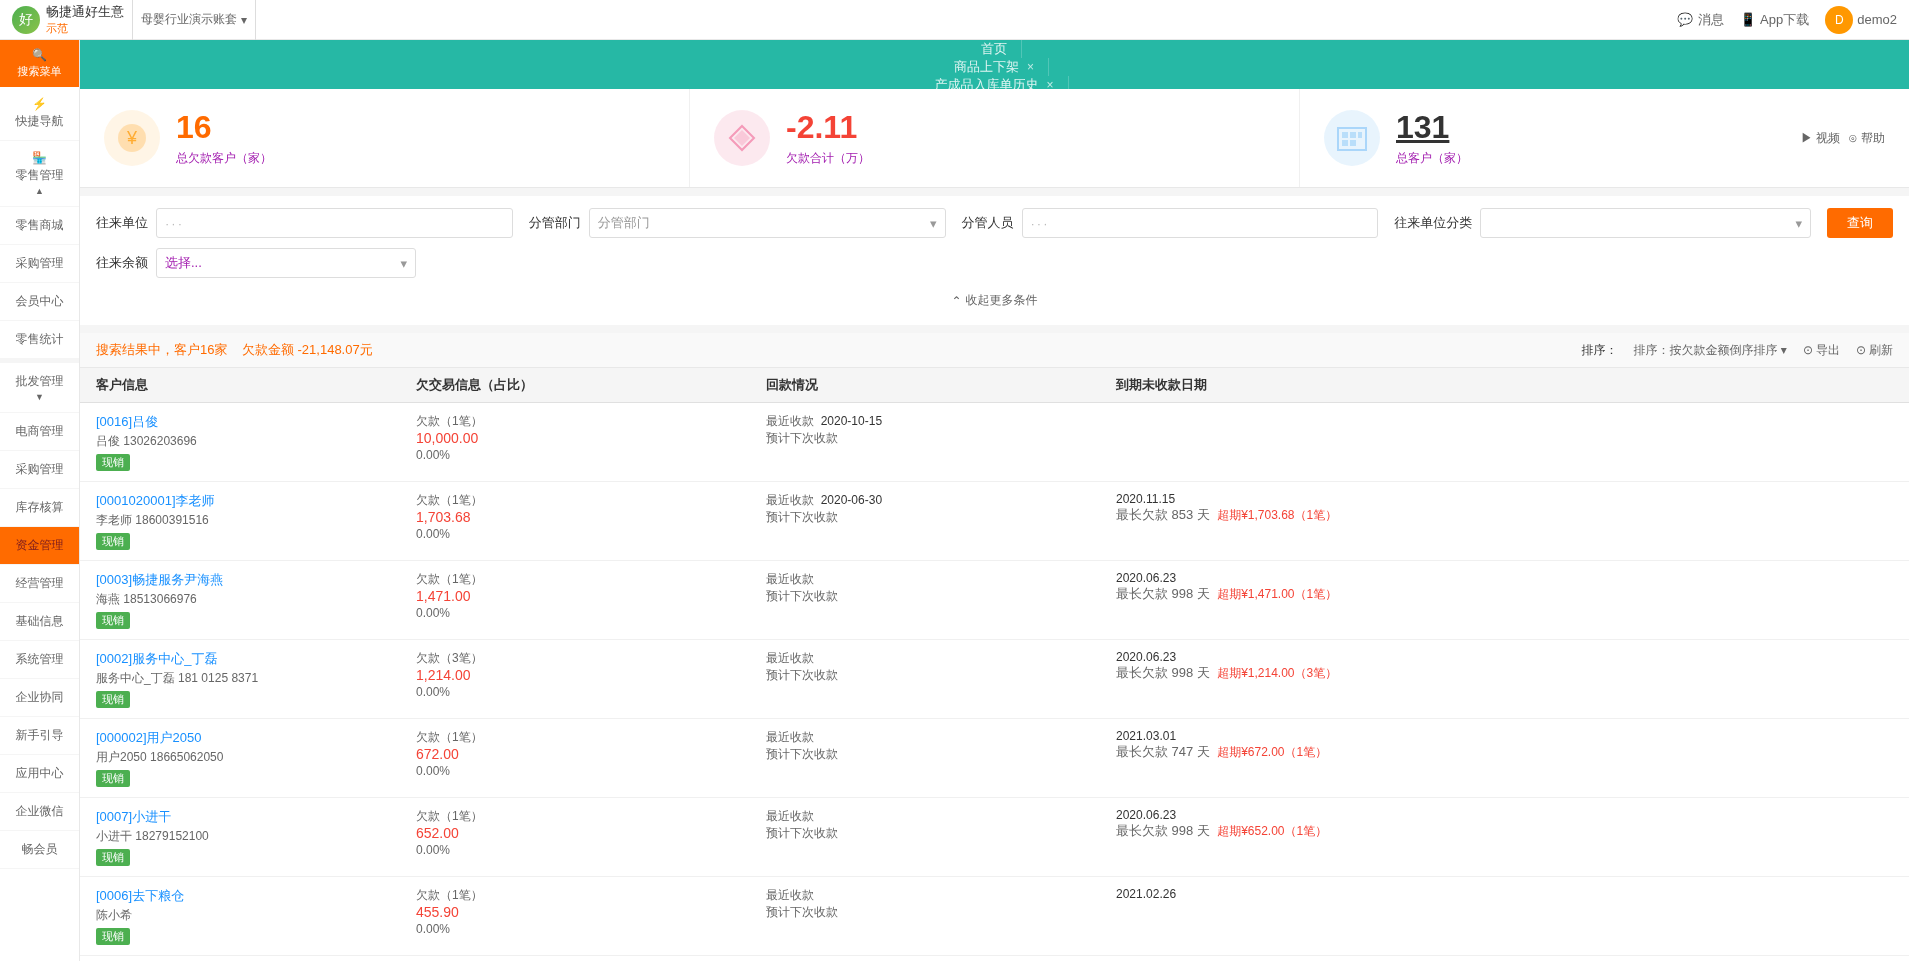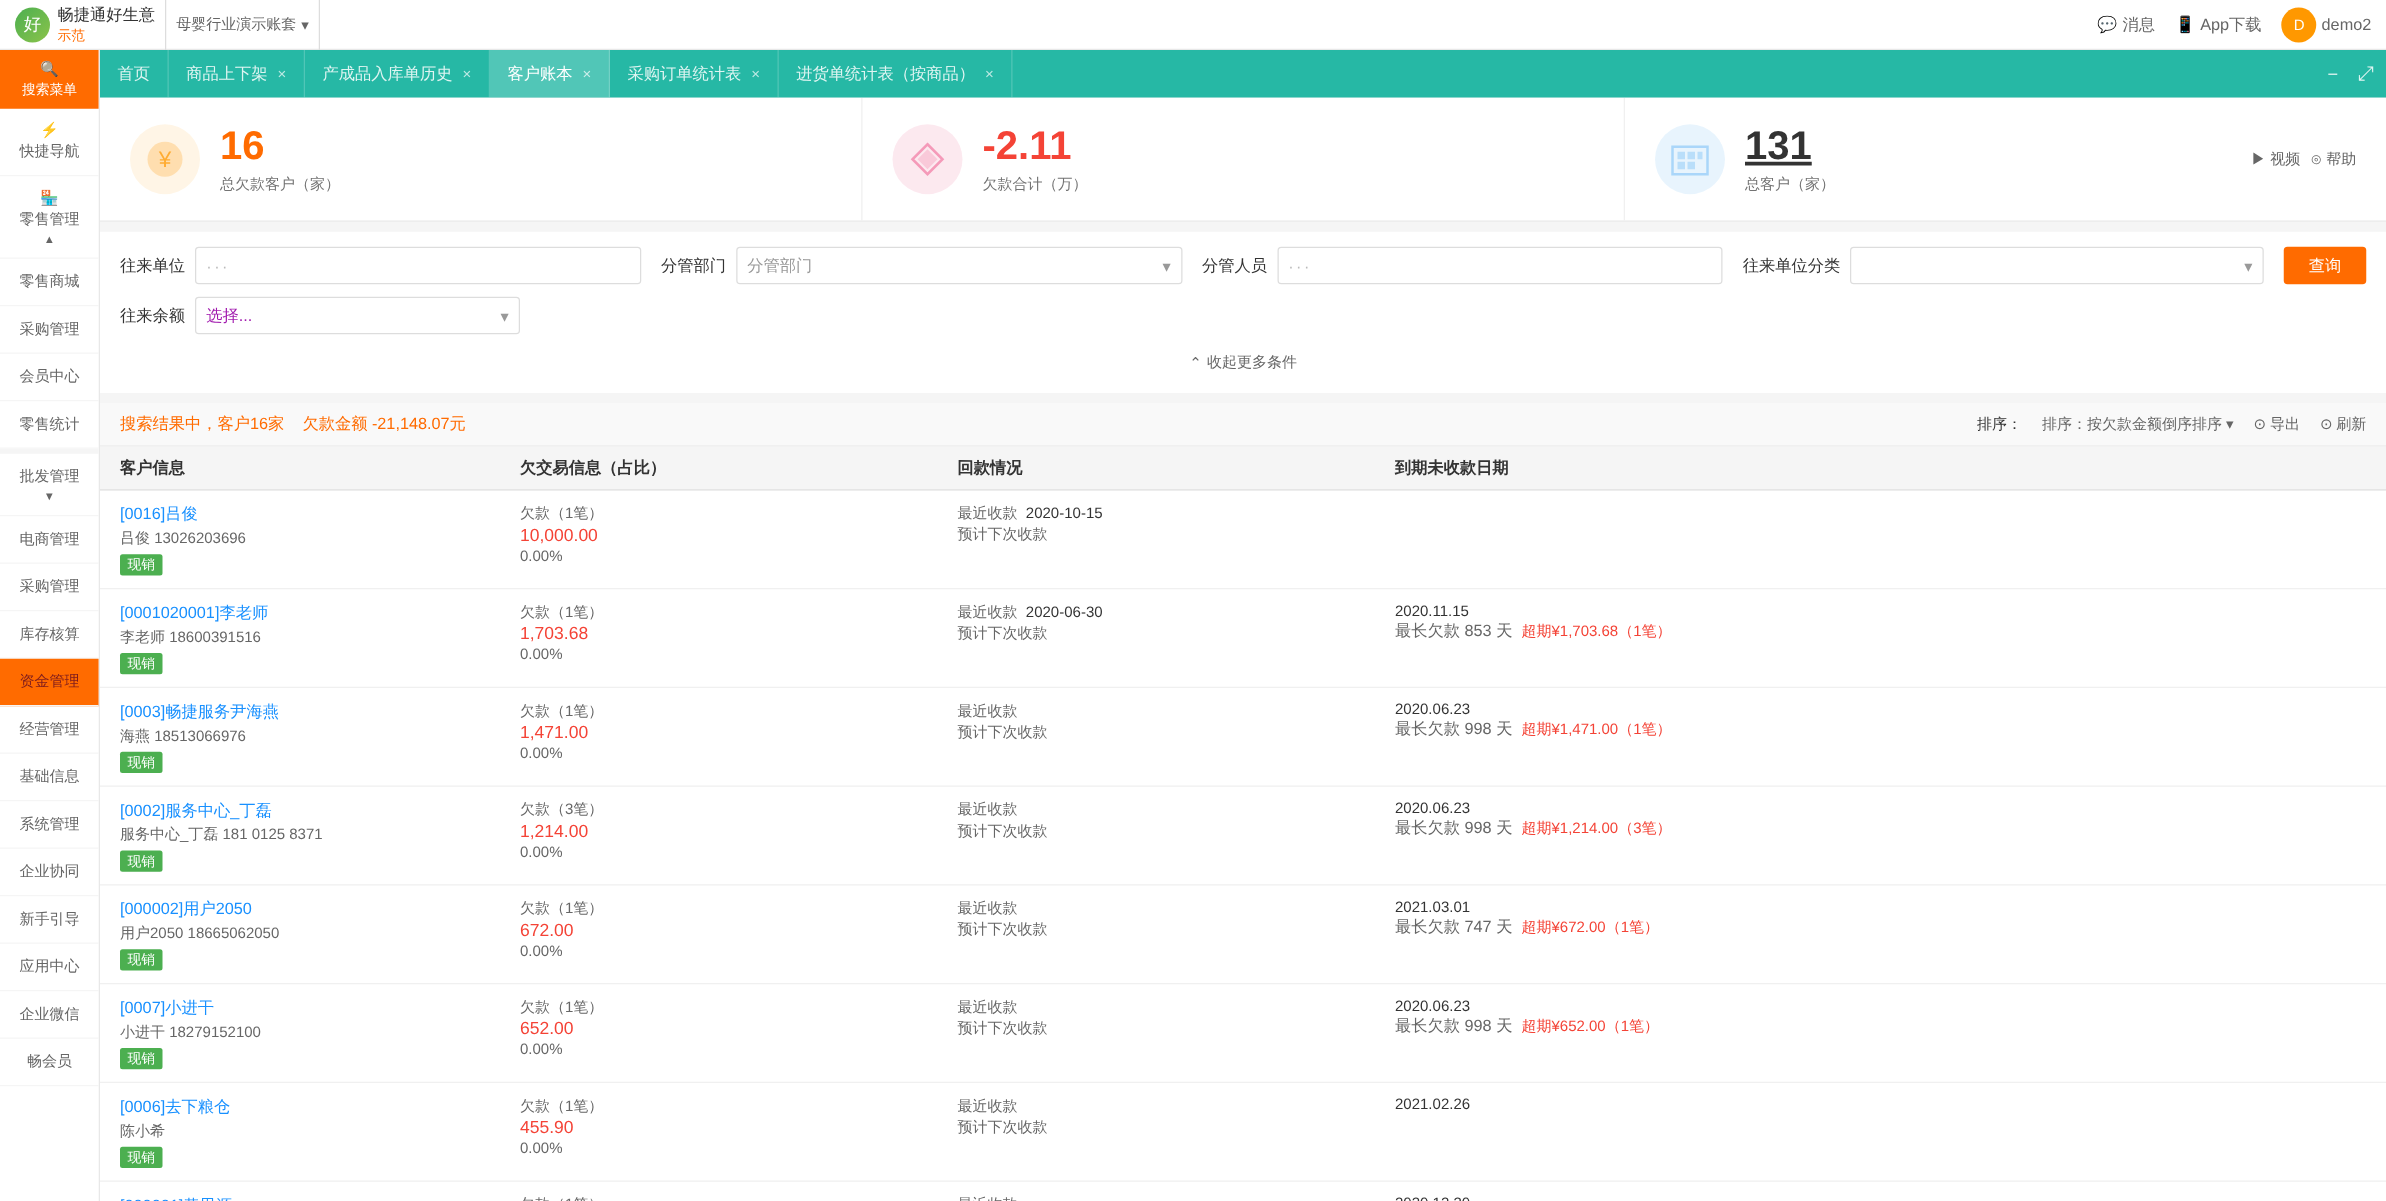--- a/index.html
+++ b/index.html
@@ -23,22 +23,23 @@
     
     .layout { display: flex; height: calc(961px - 40px); }
     .sidebar { width: 80px; background: #fff; border-right: 1px solid #e8e8e8; display: flex; flex-direction: column; overflow-y: auto; }
     .sidebar-search { padding: 8px 6px; background: #ff6b00; color: white; text-align: center; font-size: 12px; cursor: pointer; }
 
     
     .main { flex: 1; display: flex; flex-direction: column; overflow: hidden; }
 
     
     .tab-bar {
-      background: #26b8a5; display: flex; align-items: center; height: 38px; padding: 0;
+      background: #26b8a5; display: flex; align-items: center; height: 49px; padding: 0;
       overflow: hidden;
+      flex-direction: column;
     }
     .tab-item {
       display: flex; align-items: center; gap: 6px; padding: 0 14px; height: 38px;
       color: rgba(255,255,255,0.85); font-size: 13px; cursor: pointer; white-space: nowrap;
       border-right: 1px solid rgba(255,255,255,0.2);
     }
     .tab-item.active { background: rgba(255,255,255,0.2); color: white; }
     .tab-item:first-child { background: transparent; }
     .tab-close { font-size: 12px; color: rgba(255,255,255,0.7); margin-left: 2px; }
     .tab-bar-actions { margin-left: auto; display: flex; align-items: center; padding-right: 8px; gap: 8px; }
@@ -59,21 +60,21 @@
     .stat-card:last-child { border-right: none; }
     .stat-icon { width: 56px; height: 56px; border-radius: 50%; display: flex; align-items: center; justify-content: center; font-size: 24px; opacity: 0.8; }
     .stat-icon-orange { background: #fff3e0; }
     .stat-icon-pink { background: #fce4ec; }
     .stat-icon-blue { background: #e3f2fd; }
     .stat-info {}
     .stat-number { font-size: 32px; font-weight: bold; }
     .stat-number.orange { color: #ff6b00; }
     .stat-number.red { color: #f44336; }
     .stat-number.dark { color: #333; }
-    .stat-label { font-size: 12px; color: #737373; margin-top: 4px; }
+    .stat-label { font-size: 12px; color: #a21caf; margin-top: 4px; }
     .stat-actions { margin-left: auto; display: flex; align-items: flex-start; gap: 8px; font-size: 12px; color: #666; }
     .stat-actions span { cursor: pointer; }
 
     
     .filter-area {
       background: #fff; padding: 12px 16px; margin-bottom: 8px;
     }
     .filter-row { display: flex; align-items: center; gap: 16px; margin-bottom: 10px; }
     .filter-item { display: flex; align-items: center; gap: 8px; flex: 1; }
     .filter-label { font-size: 13px; color: #333; white-space: nowrap; }

